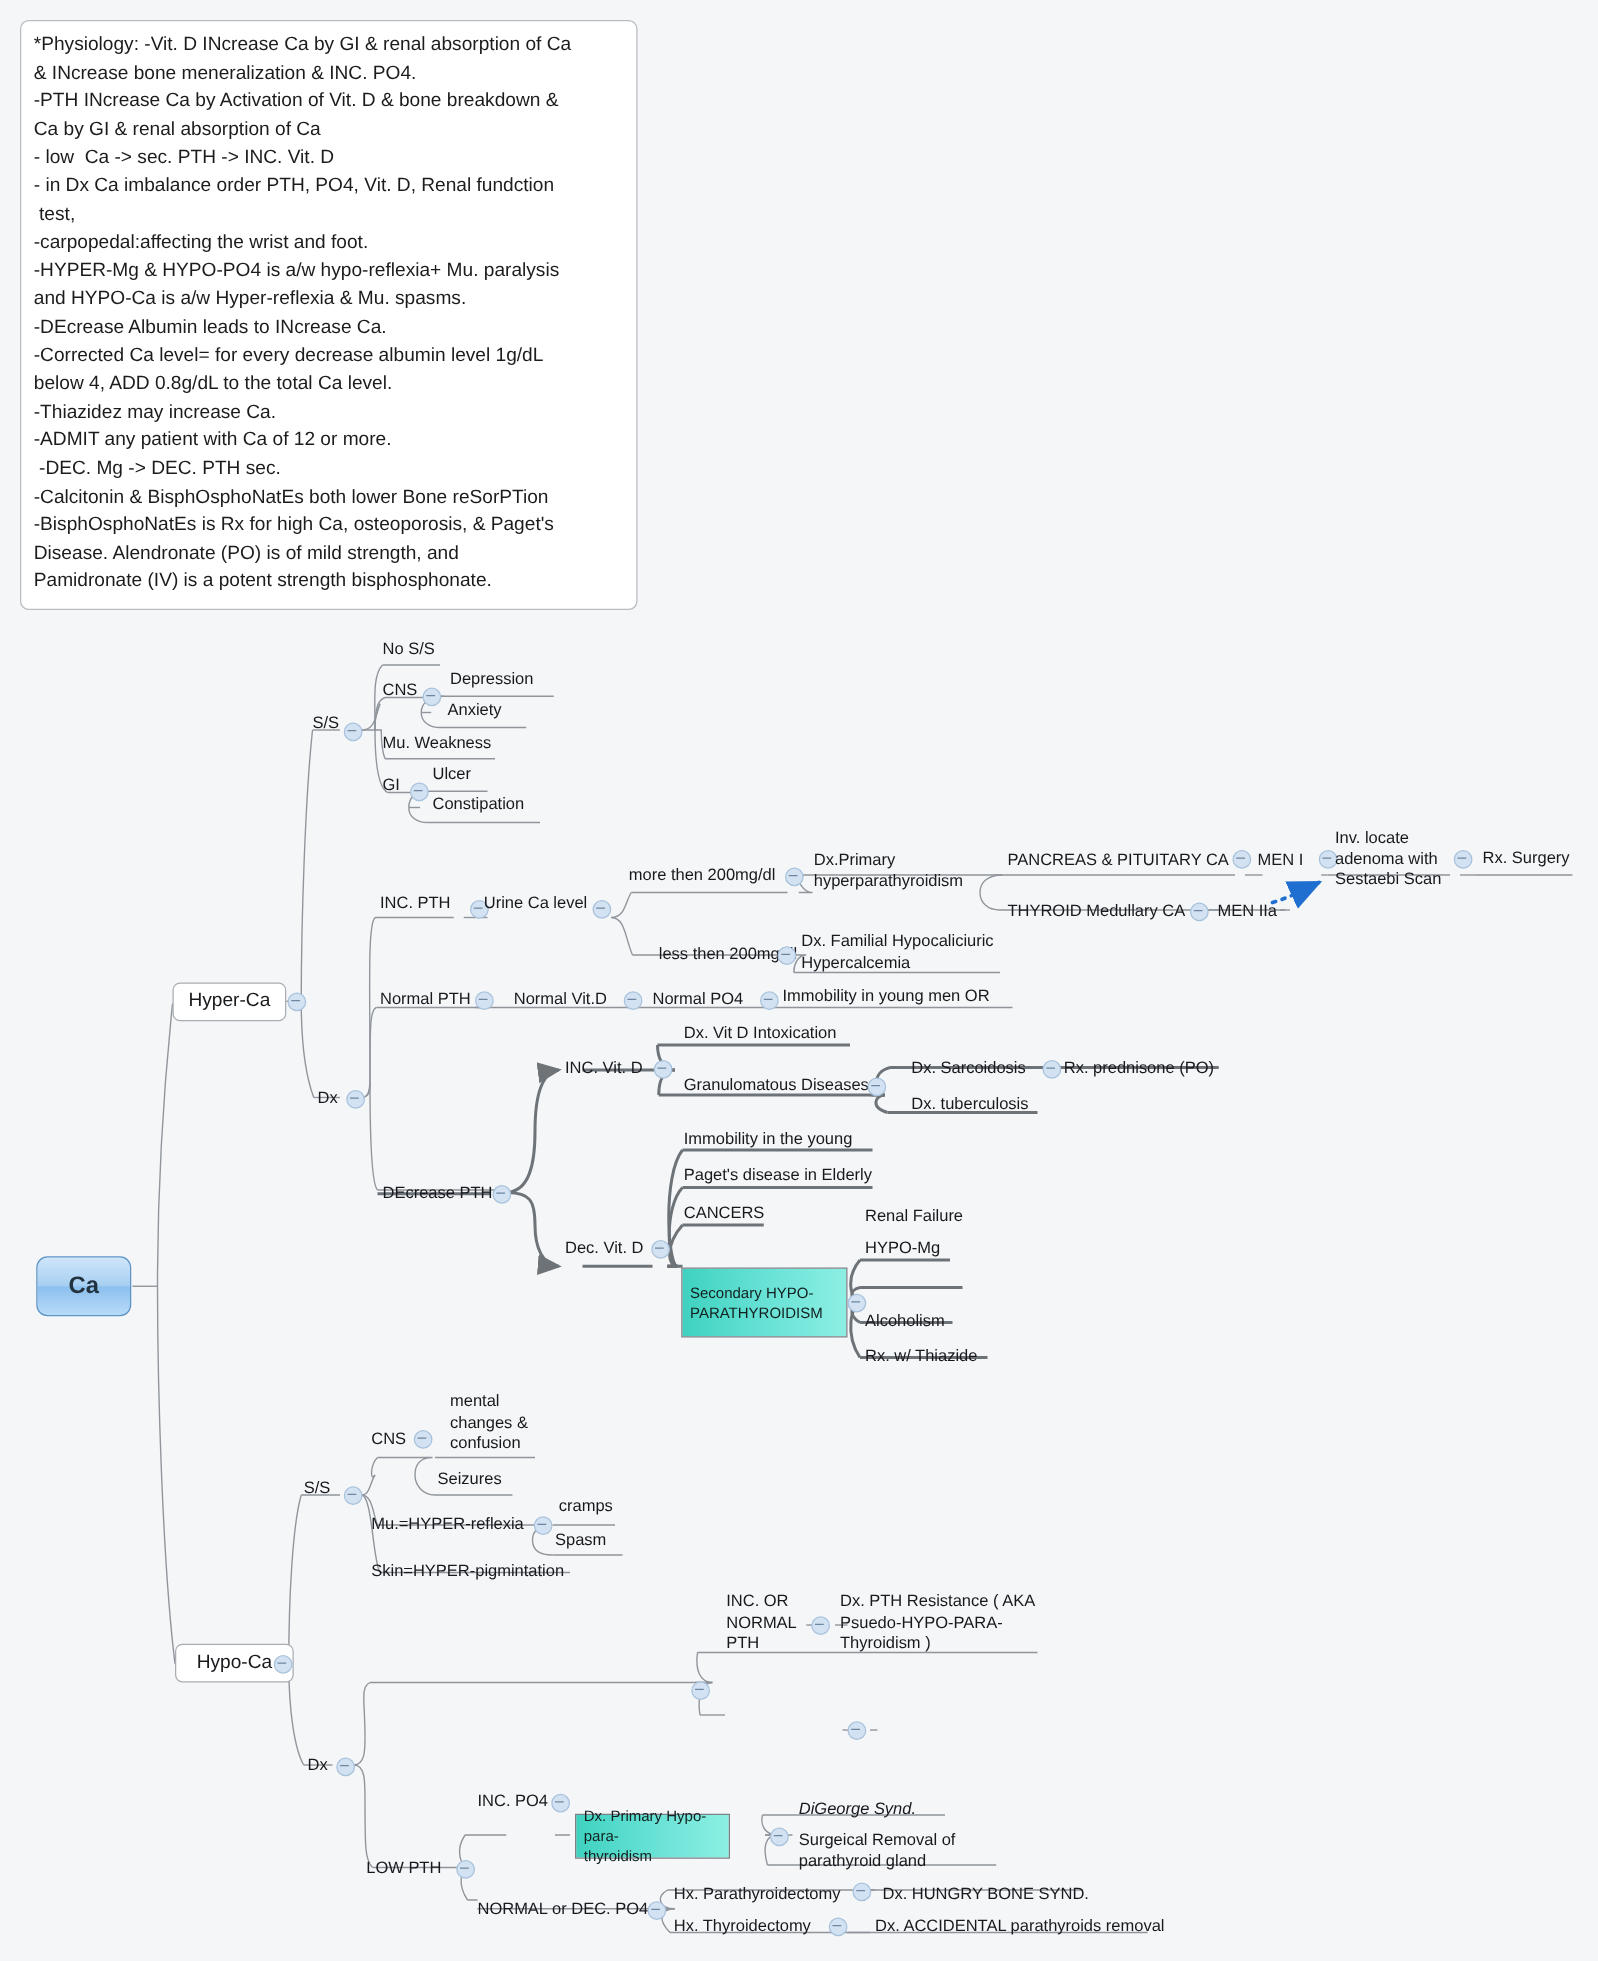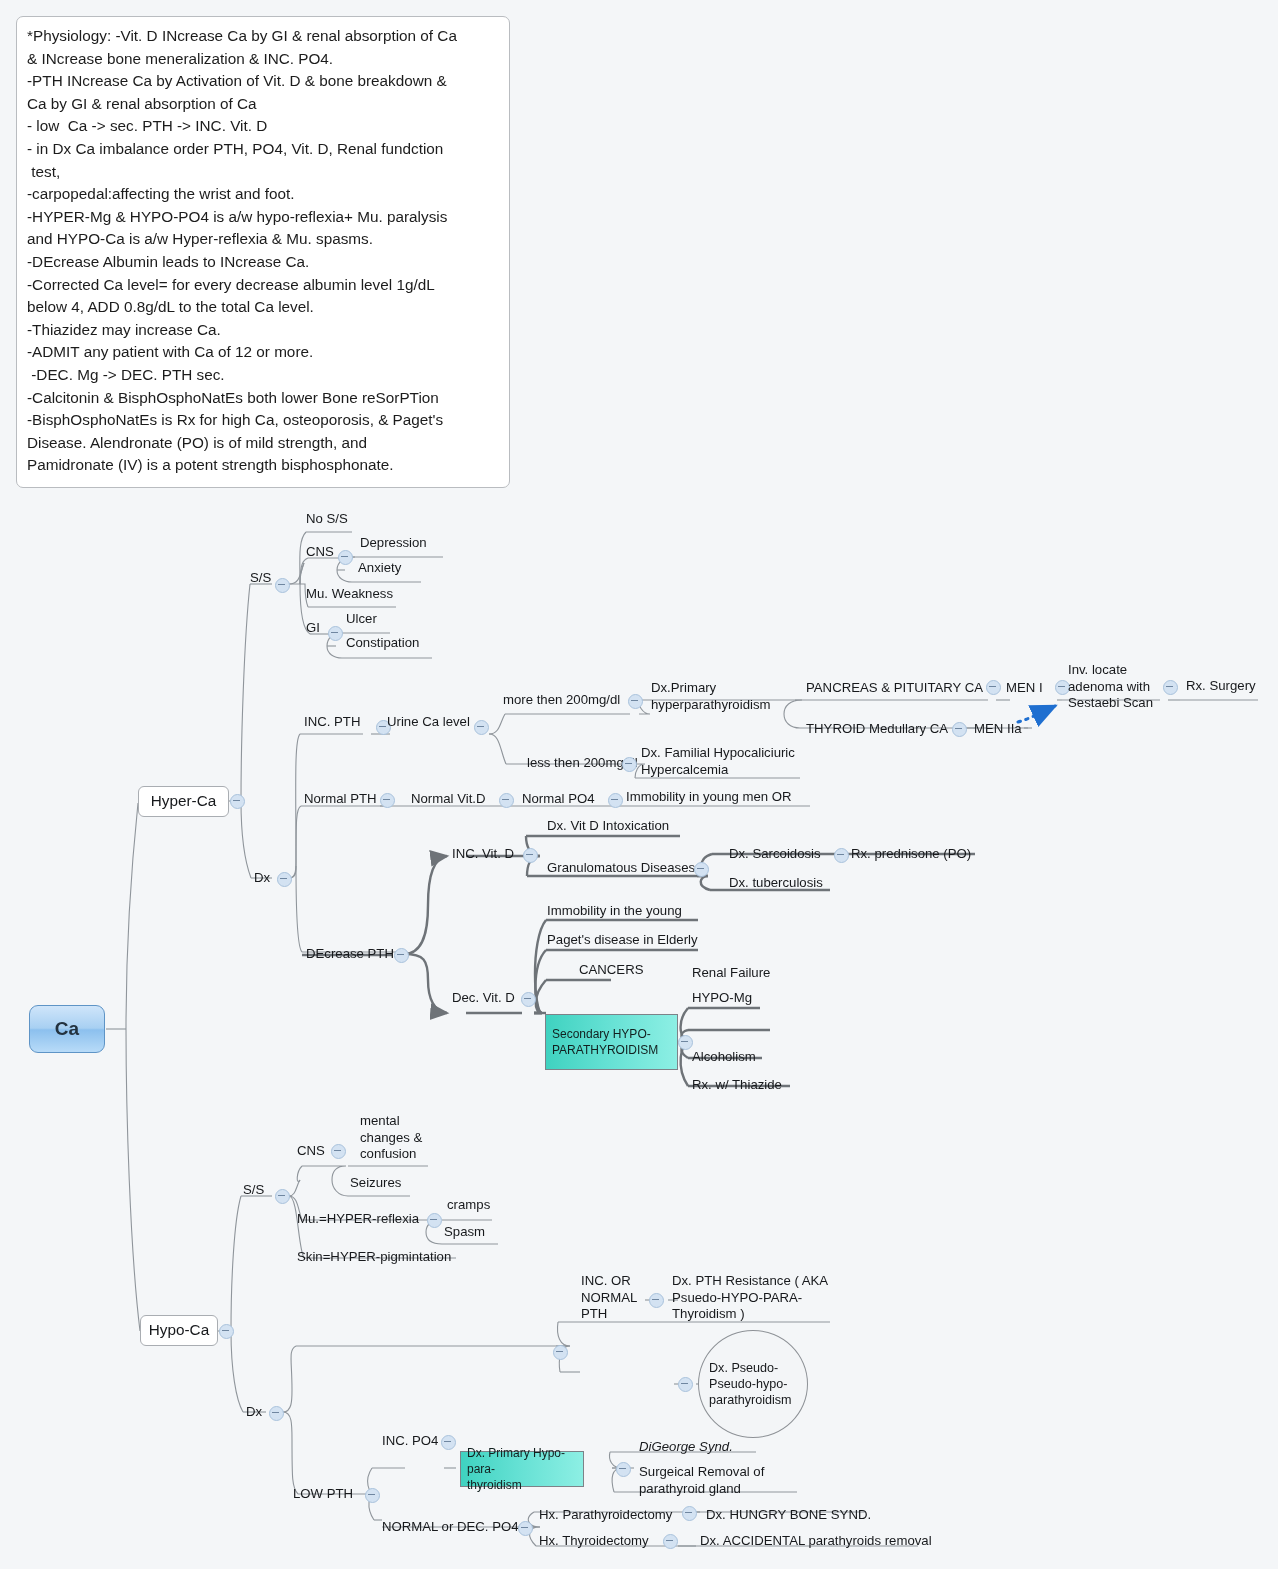--- a/index.html
+++ b/index.html
@@ -360,31 +360,31 @@
   <div class="tog" style="left:694px;top:862px;"></div>
   <div class="node" style="left:729px;top:846px;">Dx. Sarcoidosis</div>
   <div class="tog" style="left:834px;top:848px;"></div>
   <div class="node" style="left:851px;top:846px;">Rx. prednisone (PO)</div>
   <div class="node" style="left:729px;top:875px;">Dx. tuberculosis</div>
 
   <div class="node" style="left:452px;top:990px;">Dec. Vit. D</div>
   <div class="tog" style="left:521px;top:992px;"></div>
   <div class="node" style="left:547px;top:903px;">Immobility in the young</div>
   <div class="node" style="left:547px;top:932px;">Paget's disease in Elderly</div>
-  <div class="node" style="left:547px;top:962px;margin-left:32px;">CANCERS</div>
+  <div class="node" style="left:547px;top:962px;">CANCERS</div>
 
   <div class="node teal" style="left:545px;top:1014px;width:133px;height:56px;display:flex;align-items:center;">Secondary HYPO-
 PARATHYROIDISM</div>
   <div class="tog" style="left:678px;top:1035px;"></div>
   <div class="node" style="left:692px;top:990px;">HYPO-Mg</div>
   <div class="node" style="left:692px;top:965px;">Renal Failure</div>
   <div class="node" style="left:692px;top:1049px;">Alcoholism</div>
   <div class="node" style="left:692px;top:1077px;">Rx. w/ Thiazide</div>
 
-  <div class="node l1" style="left:140px;top:1315px;width:78px;height:31px;">Hypo-Ca</div>
+  <div class="node l1" style="left:140px;top:1315px;width:95px;height:31px;">Hypo-Ca</div>
   <div class="tog" style="left:219px;top:1324px;"></div>
 
   <div class="node" style="left:243px;top:1182px;">S/S</div>
   <div class="tog" style="left:275px;top:1189px;"></div>
 
   <div class="node" style="left:297px;top:1143px;">CNS</div>
   <div class="tog" style="left:331px;top:1144px;"></div>
   <div class="node" style="left:360px;top:1113px;width:80px;">mental
 changes &amp;
 confusion</div>
@@ -404,23 +404,20 @@
 
   <div class="node" style="left:581px;top:1273px;width:62px;">INC. OR
  NORMAL
 PTH</div>
   <div class="tog" style="left:649px;top:1293px;"></div>
   <div class="node" style="left:672px;top:1273px;width:160px;">Dx. PTH Resistance ( AKA
 Psuedo-HYPO-PARA-
 Thyroidism )</div>
 
   <div class="tog" style="left:678px;top:1377px;"></div>
-  <div class="node ellipse" style="left:698px;top:1330px;width:110px;height:108px;">Dx. Pseudo-
-Pseudo-hypo-
-parathyroidism</div>
 
   <div class="node" style="left:293px;top:1486px;">LOW PTH</div>
   <div class="tog" style="left:365px;top:1488px;"></div>
 
   <div class="node" style="left:382px;top:1433px;">INC. PO4</div>
   <div class="tog" style="left:441px;top:1435px;"></div>
   <div class="node teal" style="left:460px;top:1451px;width:124px;height:36px;display:flex;align-items:center;">Dx. Primary Hypo-para-
 thyroidism</div>
   <div class="tog" style="left:616px;top:1462px;"></div>
   <div class="node" style="left:639px;top:1439px;font-style:italic;">DiGeorge Synd.</div>

